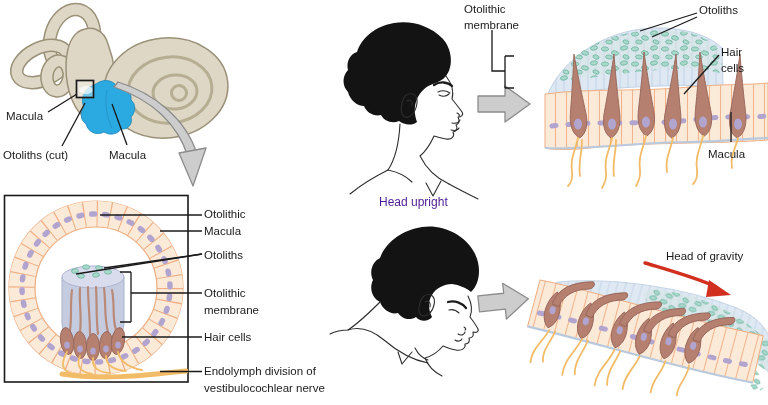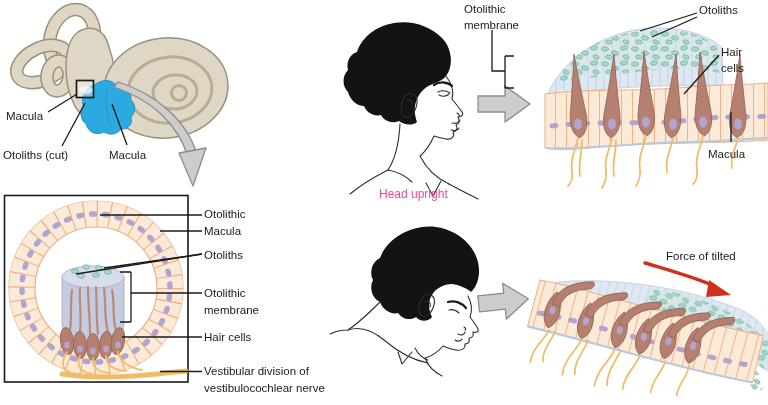--- a/index.html
+++ b/index.html
@@ -1,20 +1,20 @@
 <!DOCTYPE html>
 <html style="--ink: #1a1a1a; --saccule-blue: #2ba9e1; --gravity-red: #d2301f; --otolith-teal: #a8d9cb; --otolith-teal-dark: #6fb4a2; --hair-cell-brown: #b5806f; --hair-cell-dark: #96655a; --tissue-peach: #fcead8; --tissue-line: #efae83; --nucleus-purple: #b1a5cf; --membrane-blue: #dde8f2; --strand-blue: #b9cadf; --nerve-orange: #f2bb67; --ear-beige: #ded7c5; --ear-outline: #9a9178; --arrow-gray: #cdcdcd; --arrow-gray-dark: #8c8c8c;"><head>
 <meta charset="utf-8">
 <style>
   html,body{margin:0;padding:0;background:#fff;}
   #stage{position:relative;width:768px;height:405px;background:#fff;overflow:hidden;
          font-family:"Liberation Sans",sans-serif;color:#1a1a1a;}
   #art{position:absolute;left:0;top:0;}
   .lbl{position:absolute;font-size:11.5px;line-height:16px;white-space:pre-line;color:#1a1a1a;}
-  .cap{position:absolute;font-size:12px;color:#ec4899;white-space:nowrap;}
+  .cap{position:absolute;font-size:12px;color:#4c1d95;white-space:nowrap;margin-top:8px;}
   
   .lead{stroke:var(--ink,#1a1a1a);stroke-width:1.3;fill:none;}
   .boxr{fill:#ffffff;stroke:var(--ink,#1a1a1a);stroke-width:1.6;}
   .zoombox{fill:rgba(255,255,255,0.35);stroke:var(--ink,#1a1a1a);stroke-width:1.7;}
   .f-beige{fill:var(--ear-beige,#ded7c5);stroke:var(--ear-outline,#9a9178);stroke-width:1.5;}
   .canal-o{fill:none;stroke:var(--ear-outline,#9a9178);stroke-width:13.5;}
   .canal-i{fill:none;stroke:var(--ear-beige,#ded7c5);stroke-width:10.5;}
   .spiral{fill:none;stroke:#b6ad93;stroke-width:3;}
   .f-blue{fill:var(--saccule-blue,#2ba9e1);stroke:#1d86b8;stroke-width:0.8;}
   .crease{fill:none;stroke:#1d86b8;stroke-width:1;opacity:.55;}
@@ -281,24 +281,24 @@
   <div class="lbl" style="left:6px;top:108px">Macula</div>
   <div class="lbl" style="left:3px;top:147px">Otoliths (cut)</div>
   <div class="lbl" style="left:109px;top:147px">Macula</div>
 
   <div class="lbl" style="left:204px;top:206px">Otolithic</div>
   <div class="lbl" style="left:204px;top:223px">Macula</div>
   <div class="lbl" style="left:204px;top:247px">Otoliths</div>
   <div class="lbl" style="left:204px;top:285px;line-height:17px">Otolithic
 membrane</div>
   <div class="lbl" style="left:204px;top:329px">Hair cells</div>
-  <div class="lbl" style="left:204px;top:363px;line-height:17px">Vestibular division of
+  <div class="lbl" style="left:204px;top:363px;line-height:17px">Endolymph division of
 vestibulocochlear nerve</div>
 
   <div class="lbl" style="left:464px;top:1px">Otolithic
 membrane</div>
   <div class="lbl" style="left:699px;top:2px">Otoliths</div>
   <div class="lbl" style="left:721px;top:44px">Hair cells</div>
   <div class="lbl" style="left:708px;top:146px">Macula</div>
   <div class="cap" style="left:379px;top:187px">Head upright</div>
 
-  <div class="lbl" style="left:666px;top:248px">Force of tilted</div>
+  <div class="lbl" style="left:666px;top:248px">Head of gravity</div>
 </div>
 
 </body></html>

